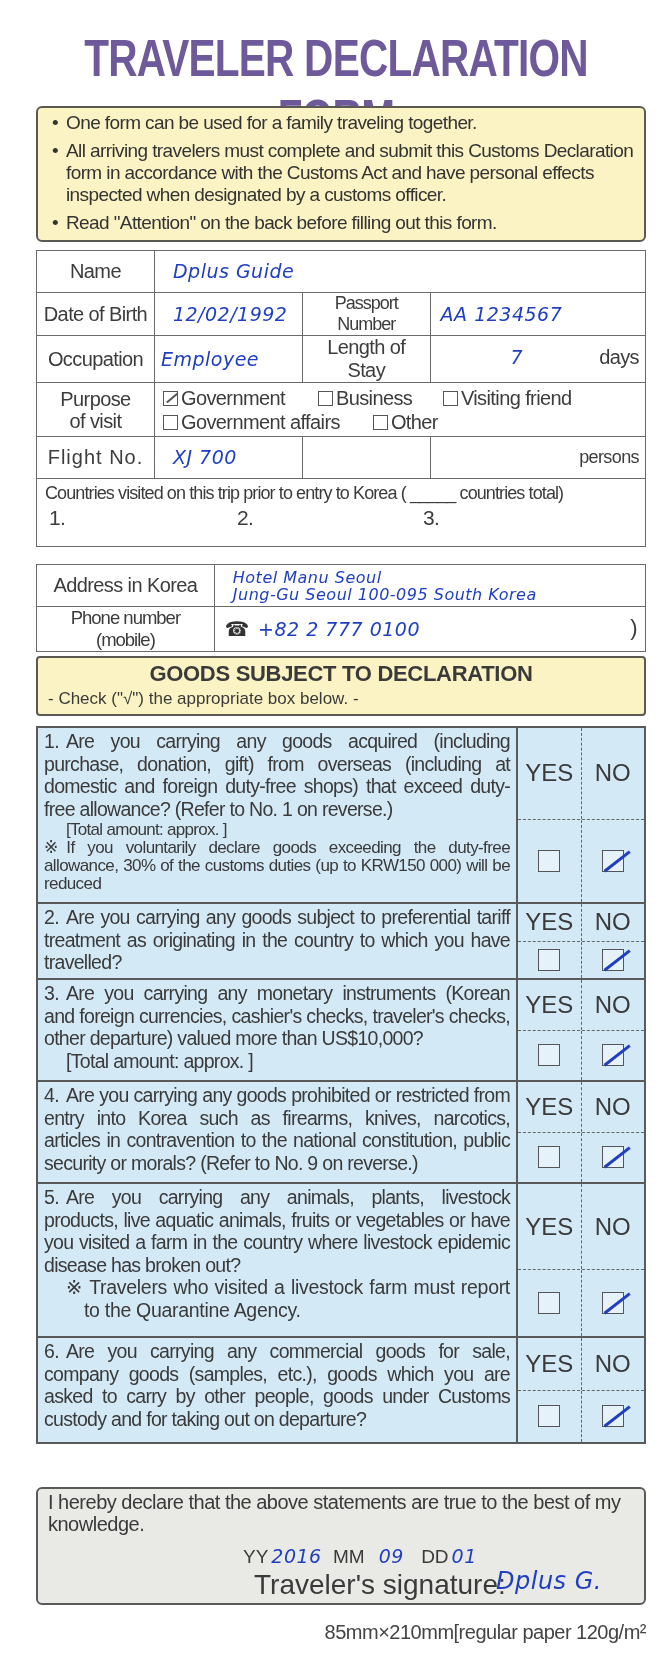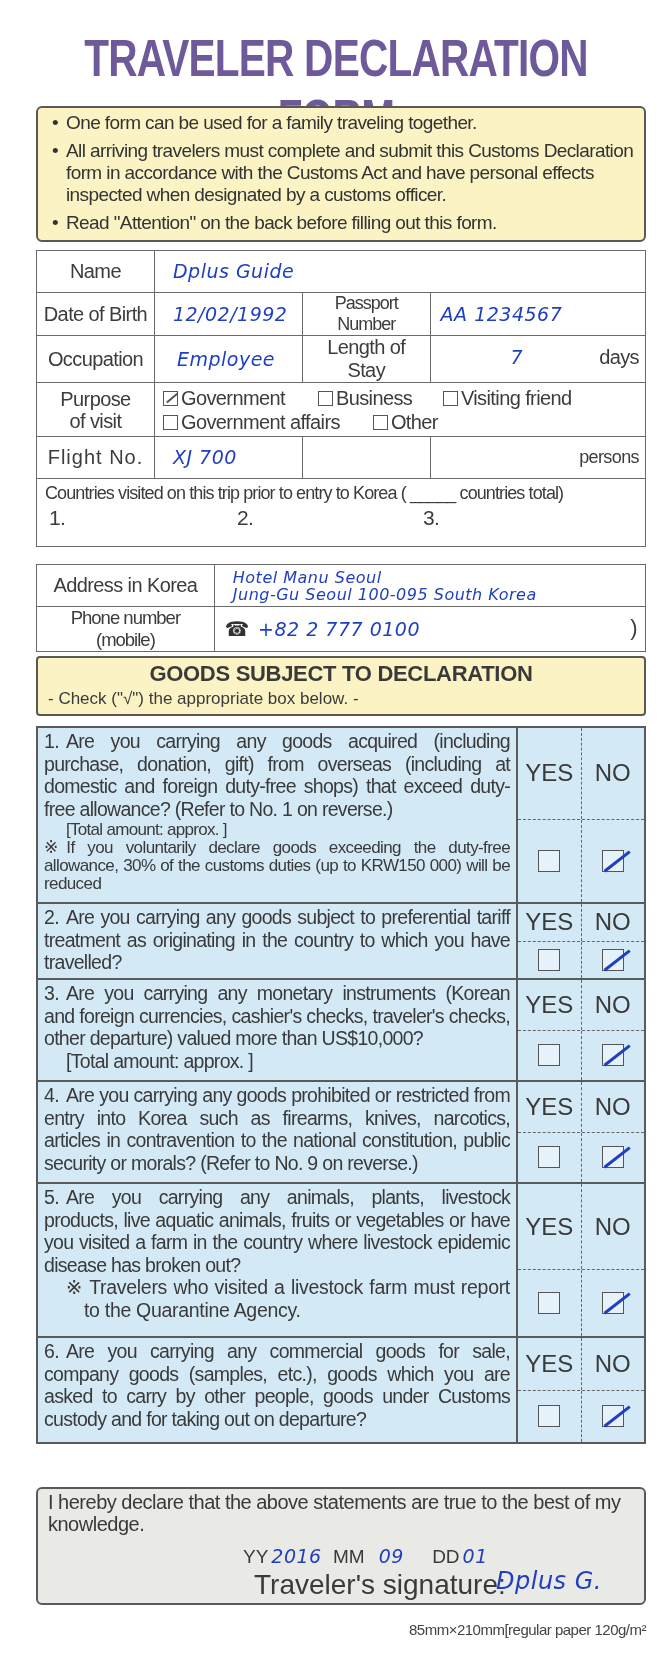--- a/index.html
+++ b/index.html
@@ -54,21 +54,21 @@
   .decl {
     position: absolute; left: 36px; top: 1487px; width: 610px; height: 118px;
     background: #e9e9e6; border: 2px solid #5a5a5a; border-radius: 6px; padding: 2px 10px;
   }
   .decl .t { font-size: 20px; line-height: 22px; color: #3a3a3a; letter-spacing: -0.5px; }
   .decl .date { position: absolute; left: 205px; top: 56px; font-size: 19px; color: #3a3a3a; }
   .decl .date .hw { font-size: 19px; margin: 0 6px 0 3px; }
   .decl .sig { position: absolute; left: 216px; top: 80px; font-size: 28px; color: #3a3a3a; }
   .decl .sigv { position: absolute; left: 458px; top: 78px; font-size: 24px; }
 
-  .foot { position: absolute; right: 26px; top: 1621px; font-size: 15px; color: #444; letter-spacing: -0.5px; }
+  .foot { position: absolute; right: 26px; top: 1621px; font-size: 20px; color: #444; letter-spacing: -0.5px; }
 </style>
 </head>
 <body>
 
 <div class="title">TRAVELER DECLARATION FORM</div>
 
 <div class="notice">
   <div class="b">One form can be used for a family traveling together.</div>
   <div class="b">All arriving travelers must complete and submit this Customs Declaration form in accordance with the Customs Act and have personal effects inspected when designated by a customs officer.</div>
   <div class="b">Read "Attention" on the back before filling out this form.</div>
@@ -87,21 +87,21 @@
     <td colspan="3" style="padding-left:18px"><span class="hw">Dplus Guide</span></td>
   </tr>
   <tr>
     <td class="lbl">Date of Birth</td>
     <td style="padding-left:18px"><span class="hw">12/02/1992</span></td>
     <td class="lbl" style="font-size:18px;letter-spacing:-1px">Passport Number</td>
     <td style="padding-left:10px"><span class="hw">AA 1234567</span></td>
   </tr>
   <tr>
     <td class="lbl">Occupation</td>
-    <td style="padding-left:22px"><span class="hw">Employee</span></td>
+    <td style="padding-left:6px"><span class="hw">Employee</span></td>
     <td class="lbl">Length of Stay</td>
     <td style="position:relative">
       <span class="hw" style="position:absolute;left:80px;top:10px">7</span>
       <span style="position:absolute;right:6px;top:10px">days</span>
     </td>
   </tr>
   <tr>
     <td class="lbl" style="line-height:22px;height:54px">
       <div>Purpose</div>
       <div>of visit</div>
@@ -284,20 +284,20 @@
           </div>
         </div>
     </div>
   </div>
 </div>
 
 <div class="decl">
   <div class="t">I hereby declare that the above statements are true to the best of my knowledge.</div>
   <div class="date">
     <span>YY</span><span class="hw">2016</span>
-    <span>MM</span><span class="hw" style="margin-left:14px;margin-right:23px">09</span>
+    <span>MM</span><span class="hw" style="margin-left:14px;margin-right:12px">09</span>
     <span>DD</span><span class="hw">01</span>
   </div>
   <div class="sig">Traveler's signature:</div>
   <div class="sigv hw">Dplus G.</div>
 </div>
 
 <div class="foot">85mm×210mm[regular paper 120g/m²</div>
 
 </body></html>

